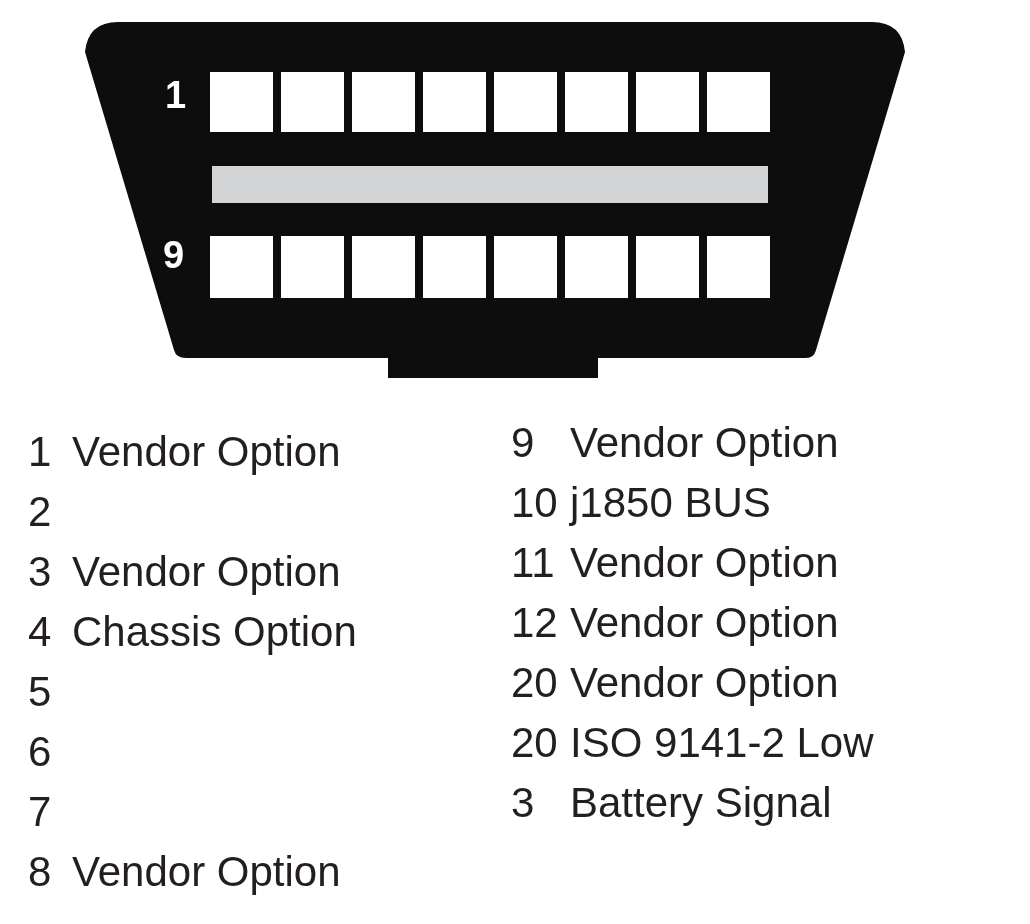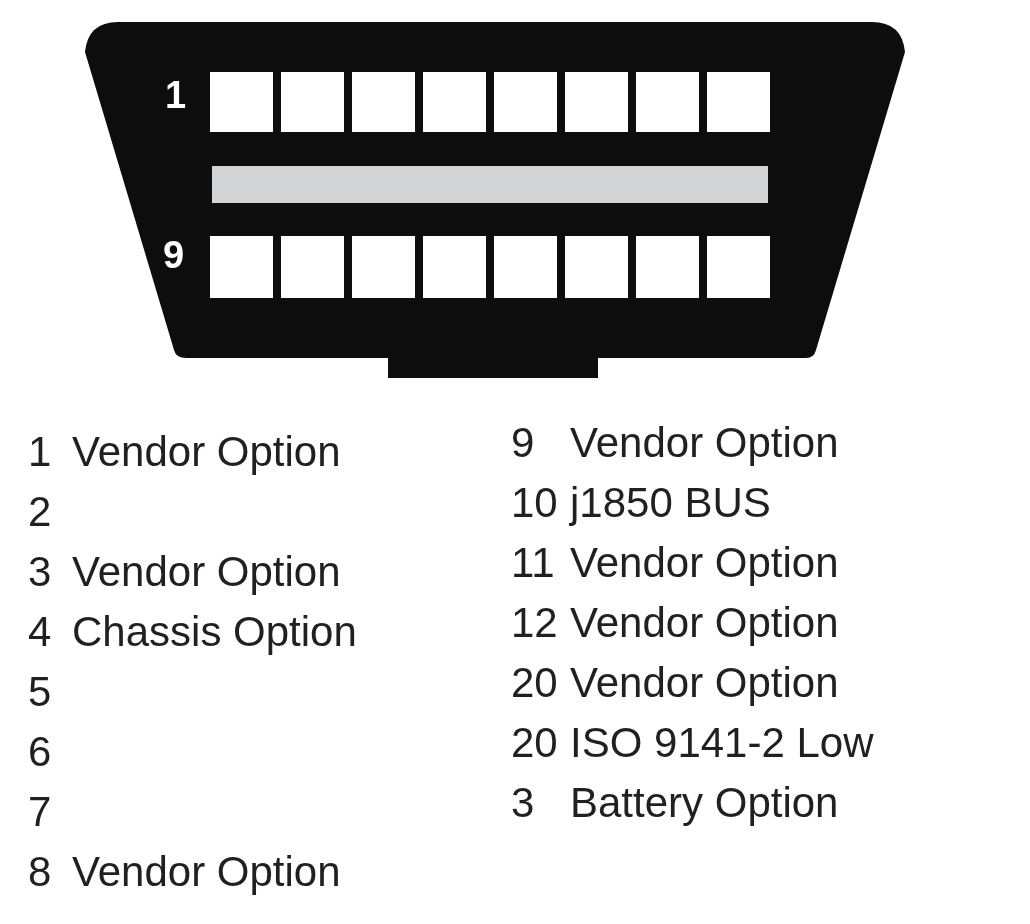--- a/index.html
+++ b/index.html
@@ -235,16 +235,16 @@
     <div class="legend-row">
       <span class="legend-num">20</span>
       <span class="legend-label">Vendor Option</span>
     </div>
     <div class="legend-row">
       <span class="legend-num">20</span>
       <span class="legend-label">ISO 9141-2 Low</span>
     </div>
     <div class="legend-row">
       <span class="legend-num">3</span>
-      <span class="legend-label">Battery Option</span>
+      <span class="legend-label">Battery Signal</span>
     </div>
   </div>
 </div>
 
 </body></html>

